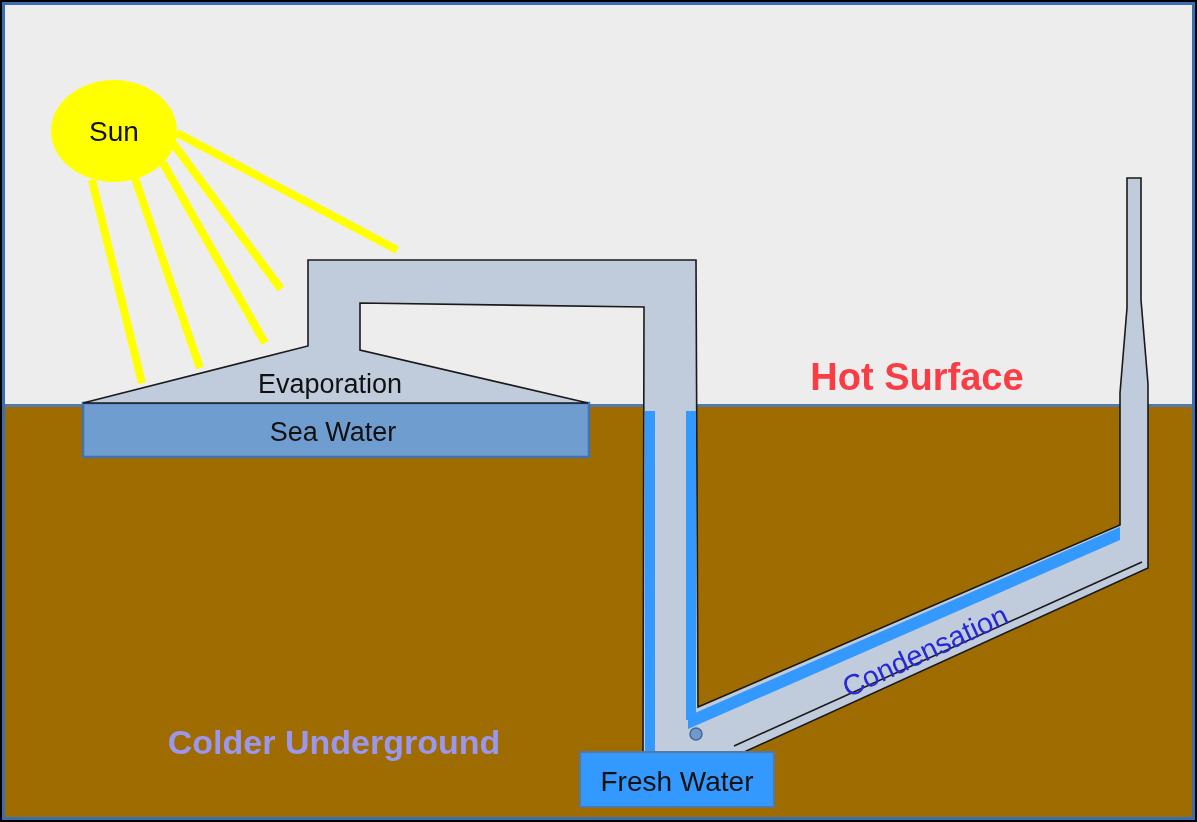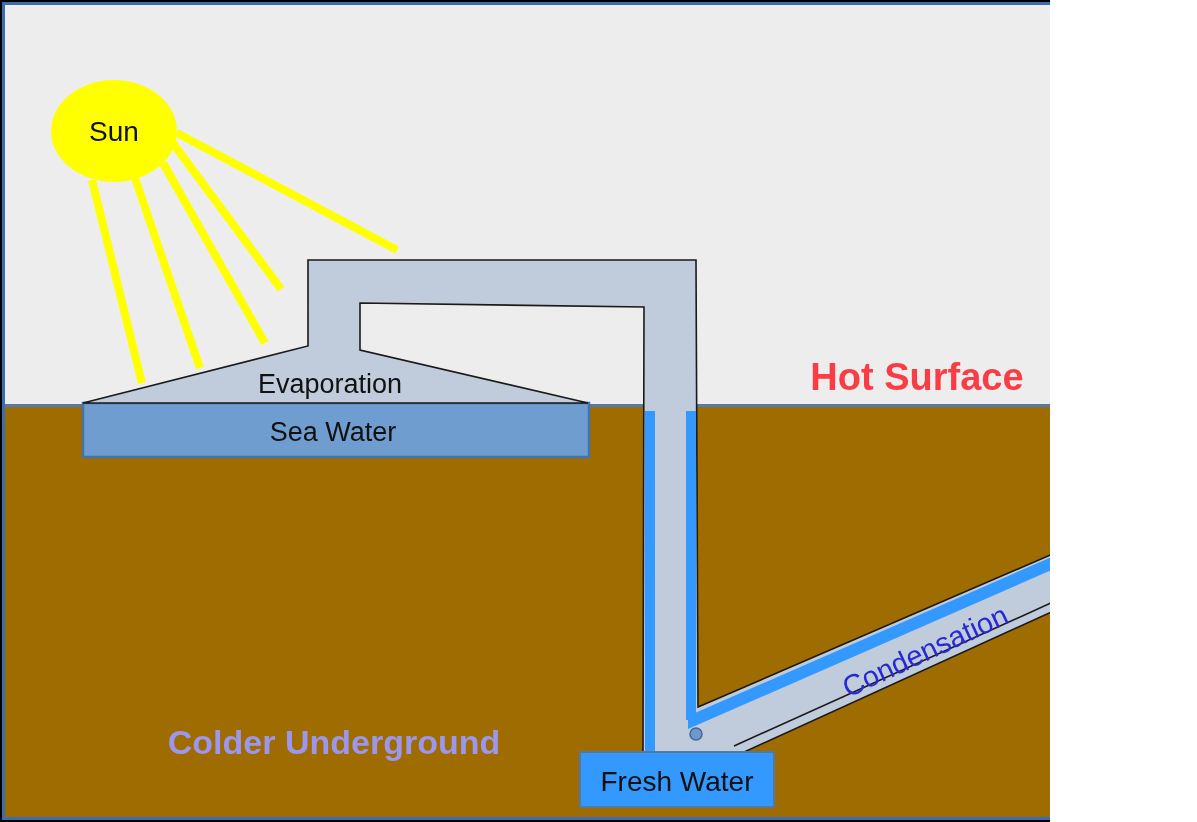--- a/index.html
+++ b/index.html
@@ -3,21 +3,21 @@
 <meta charset="utf-8">
 <style>
   html, body {
     margin: 0;
     padding: 0;
     background: #ffffff;
     font-family: "Liberation Sans", sans-serif;
   }
   .stage {
     position: relative;
-    width: 1050px;
+    width: 1197px;
     height: 822px;
     overflow: hidden;
   }
   svg { display: block; }
   .label-plain {
     font-family: "Liberation Sans", sans-serif;
     font-size: 28px;
     fill: #111111;
   }
   .label-med {

